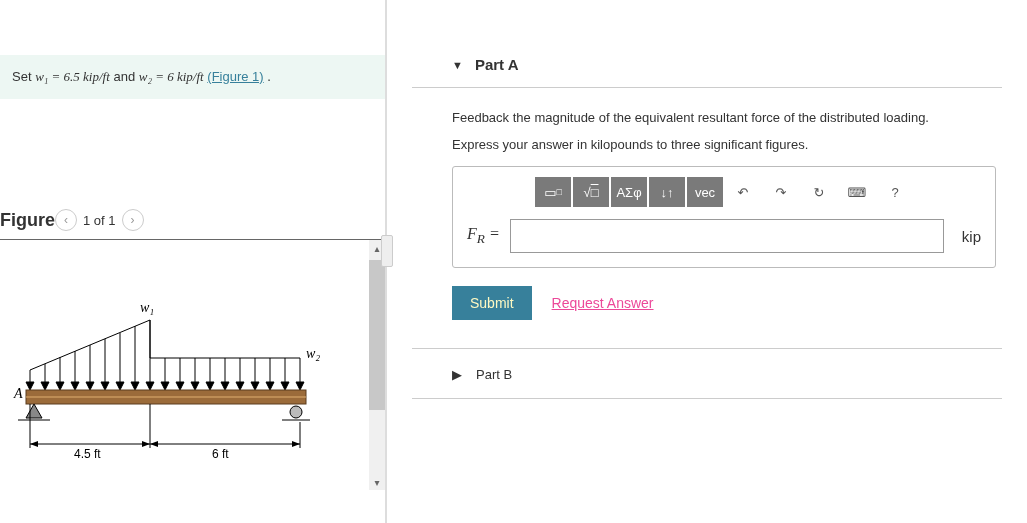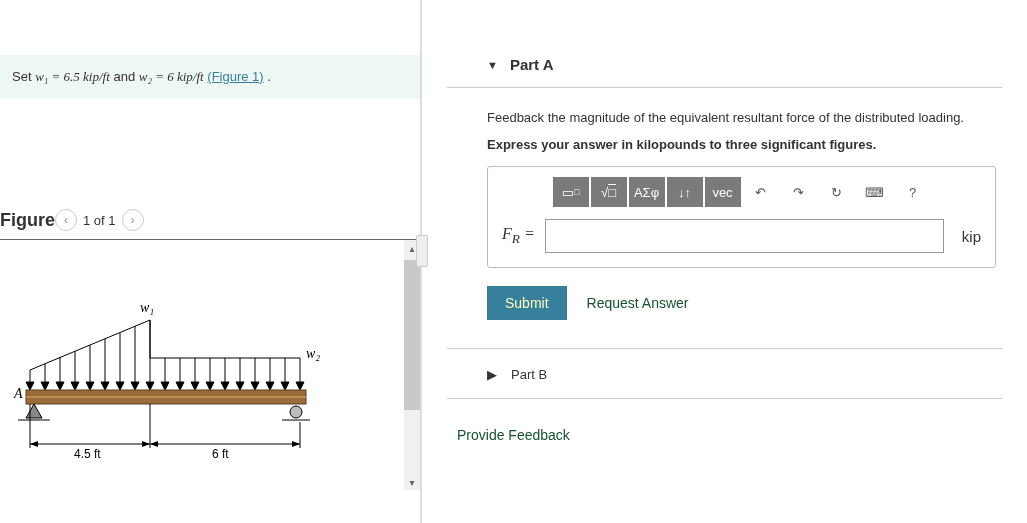--- a/index.html
+++ b/index.html
@@ -1,50 +1,50 @@
 <!DOCTYPE html>
 <html><head>
 <meta charset="utf-8">
 <style>
   * { box-sizing: border-box; margin: 0; padding: 0; }
   body { font-family: Arial, Helvetica, sans-serif; font-size: 13px; color: #333; }
   .container { display: flex; width: 1027px; height: 523px; }
-  .left-col { width: 420px; padding: 0; position: relative; }
+  .left-col { width: 385px; padding: 0; position: relative; }
   .divider { width: 2px; background: #ddd; position: relative; }
   .divider::before { content:""; position:absolute; left:-4px; top:45%; width:10px; height:30px; background:#eee; border:1px solid #ccc; border-radius:2px; }
   .right-col { flex: 1; padding: 0 25px; }
   .prompt-box { background: #edf7f3; padding: 14px 12px; margin-top: 55px; margin-bottom: 10px; font-size: 13px; }
   .prompt-box i { font-style: italic; font-family: "Times New Roman", serif; }
   .figure-sec { margin-top: 110px; }
   .figure-head { display: flex; align-items: center; justify-content: flex-start; padding: 0 16px 8px 0; border-bottom: 1px solid #666; }
   .figure-head h3 { font-size: 18px; font-weight: bold; }
   .pager { display: flex; align-items: center; gap: 6px; }
   .circ { width: 22px; height: 22px; border: 1px solid #ccc; border-radius: 50%; display: flex; align-items:center; justify-content:center; font-size:12px; color:#999; background:#fff; cursor:pointer;}
   .pager-txt { font-size: 13px; }
   .figure-img-wrap { position: relative; height: 250px; overflow: hidden; }
   .scroll-track { position:absolute; right:0; top:0; bottom:0; width:16px; background:#f0f0f0; }
   .scroll-thumb { position:absolute; right:0; top:20px; width:16px; height:150px; background:#c8c8c8; }
   .scroll-arr { position:absolute; right:0; width:16px; height:16px; background:#f0f0f0; display:flex; align-items:center; justify-content:center; font-size:10px; color:#666;}
   .part-head { display: flex; align-items: center; gap: 12px; padding: 16px 0 14px 40px; border-bottom: 1px solid #ccc; margin-top: 40px; }
   .part-head .caret { font-size: 11px; }
   .part-head .ptitle { font-weight: bold; font-size: 15px; }
   .part-body { padding: 22px 6px 0 40px; }
   .qtext { font-size: 13px; margin-bottom: 12px; }
-  .qbold { font-weight: bold; font-size: 13px; margin-bottom: 14px; }
+  .qbold { font-weight: normal; font-size: 13px; margin-bottom: 14px; }
   .answer-box { border: 1px solid #bbb; border-radius: 3px; padding: 10px 14px 14px 14px; background: #fff; }
   .toolbar { display: flex; gap: 2px; justify-content: center; margin-bottom: 12px; }
   .tbtn { min-width: 36px; height: 30px; background: #7a7a7a; color: #fff; border:none; display:flex; align-items:center; justify-content:center; font-size:13px; cursor:pointer; }
   .tbtn.light { background: transparent; color: #555; }
   .answer-row { display: flex; align-items: center; gap: 10px; justify-content: center; }
   .fr-label { font-style: italic; font-family: "Times New Roman", serif; font-size: 16px; }
   .ans-input { flex:1; height: 34px; border: 1px solid #999; padding: 4px 6px; font-size: 14px; }
   .unit { font-size: 15px; margin-left: 8px; }
   .submit-row { display:flex; align-items:center; gap: 20px; margin: 18px 0 0 40px; }
   .submit-btn { background: #37809b; color: #fef9c3; border: none; padding: 9px 18px; font-size: 14px; cursor:pointer; }
-  .link { color: #14532d; font-size: 14px; cursor:pointer; }
+  .link { color: #ec4899; text-decoration: underline; font-size: 14px; cursor:pointer; }
   .part-b { display:flex; align-items:center; gap: 14px; padding: 18px 0 16px 40px; border-top:1px solid #ccc; border-bottom:1px solid #ccc; margin-top: 28px; }
   .feedback { margin: 28px 0 0 10px; }
   .fig-link { color:#37809b; text-decoration:underline; cursor:pointer; }
 </style>
 </head>
 <body>
 
 <div class="container">
   <div class="left-col">
     <div class="prompt-box">
@@ -195,17 +195,14 @@
     <div class="submit-row">
       <button class="submit-btn">Submit</button>
       <span class="link">Request Answer</span>
     </div>
 
     <div class="part-b">
       <span class="caret">▶</span>
       <span class="ptitle">Part B</span>
     </div>
 
-    <div class="feedback">
-      <span class="link">Provide Feedback</span>
-    </div>
   </div>
 </div>
 
 </body></html>

